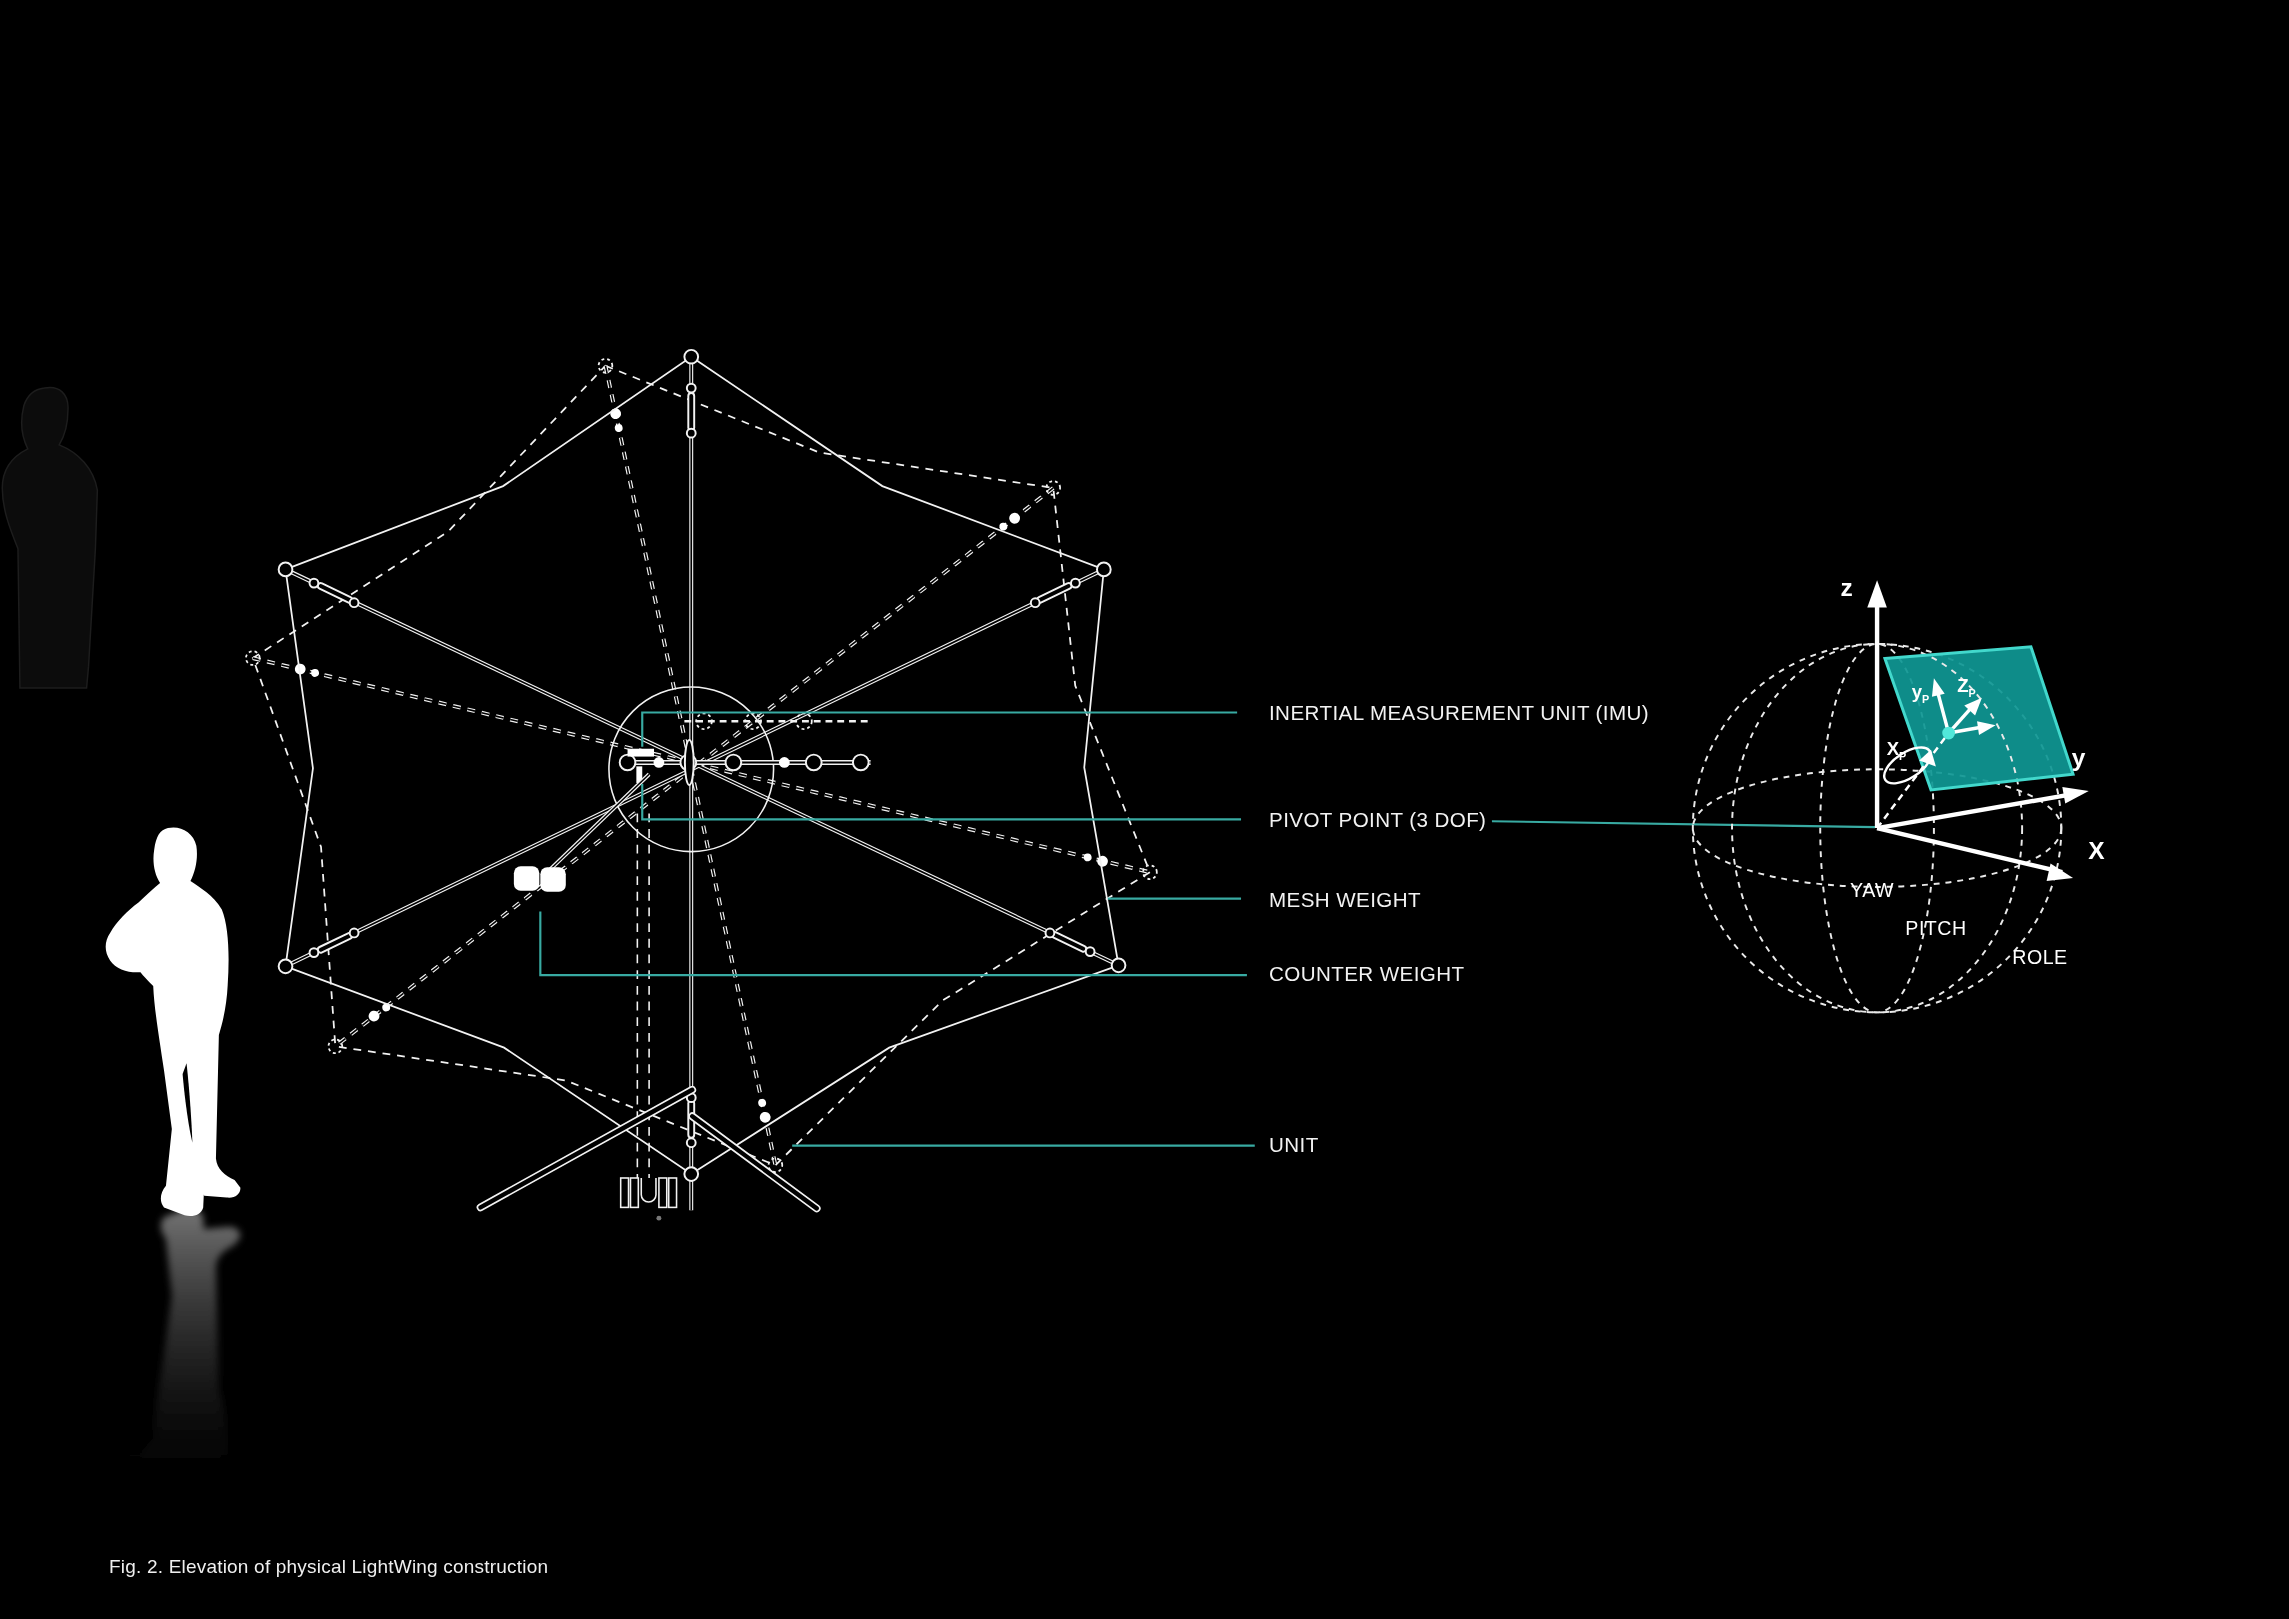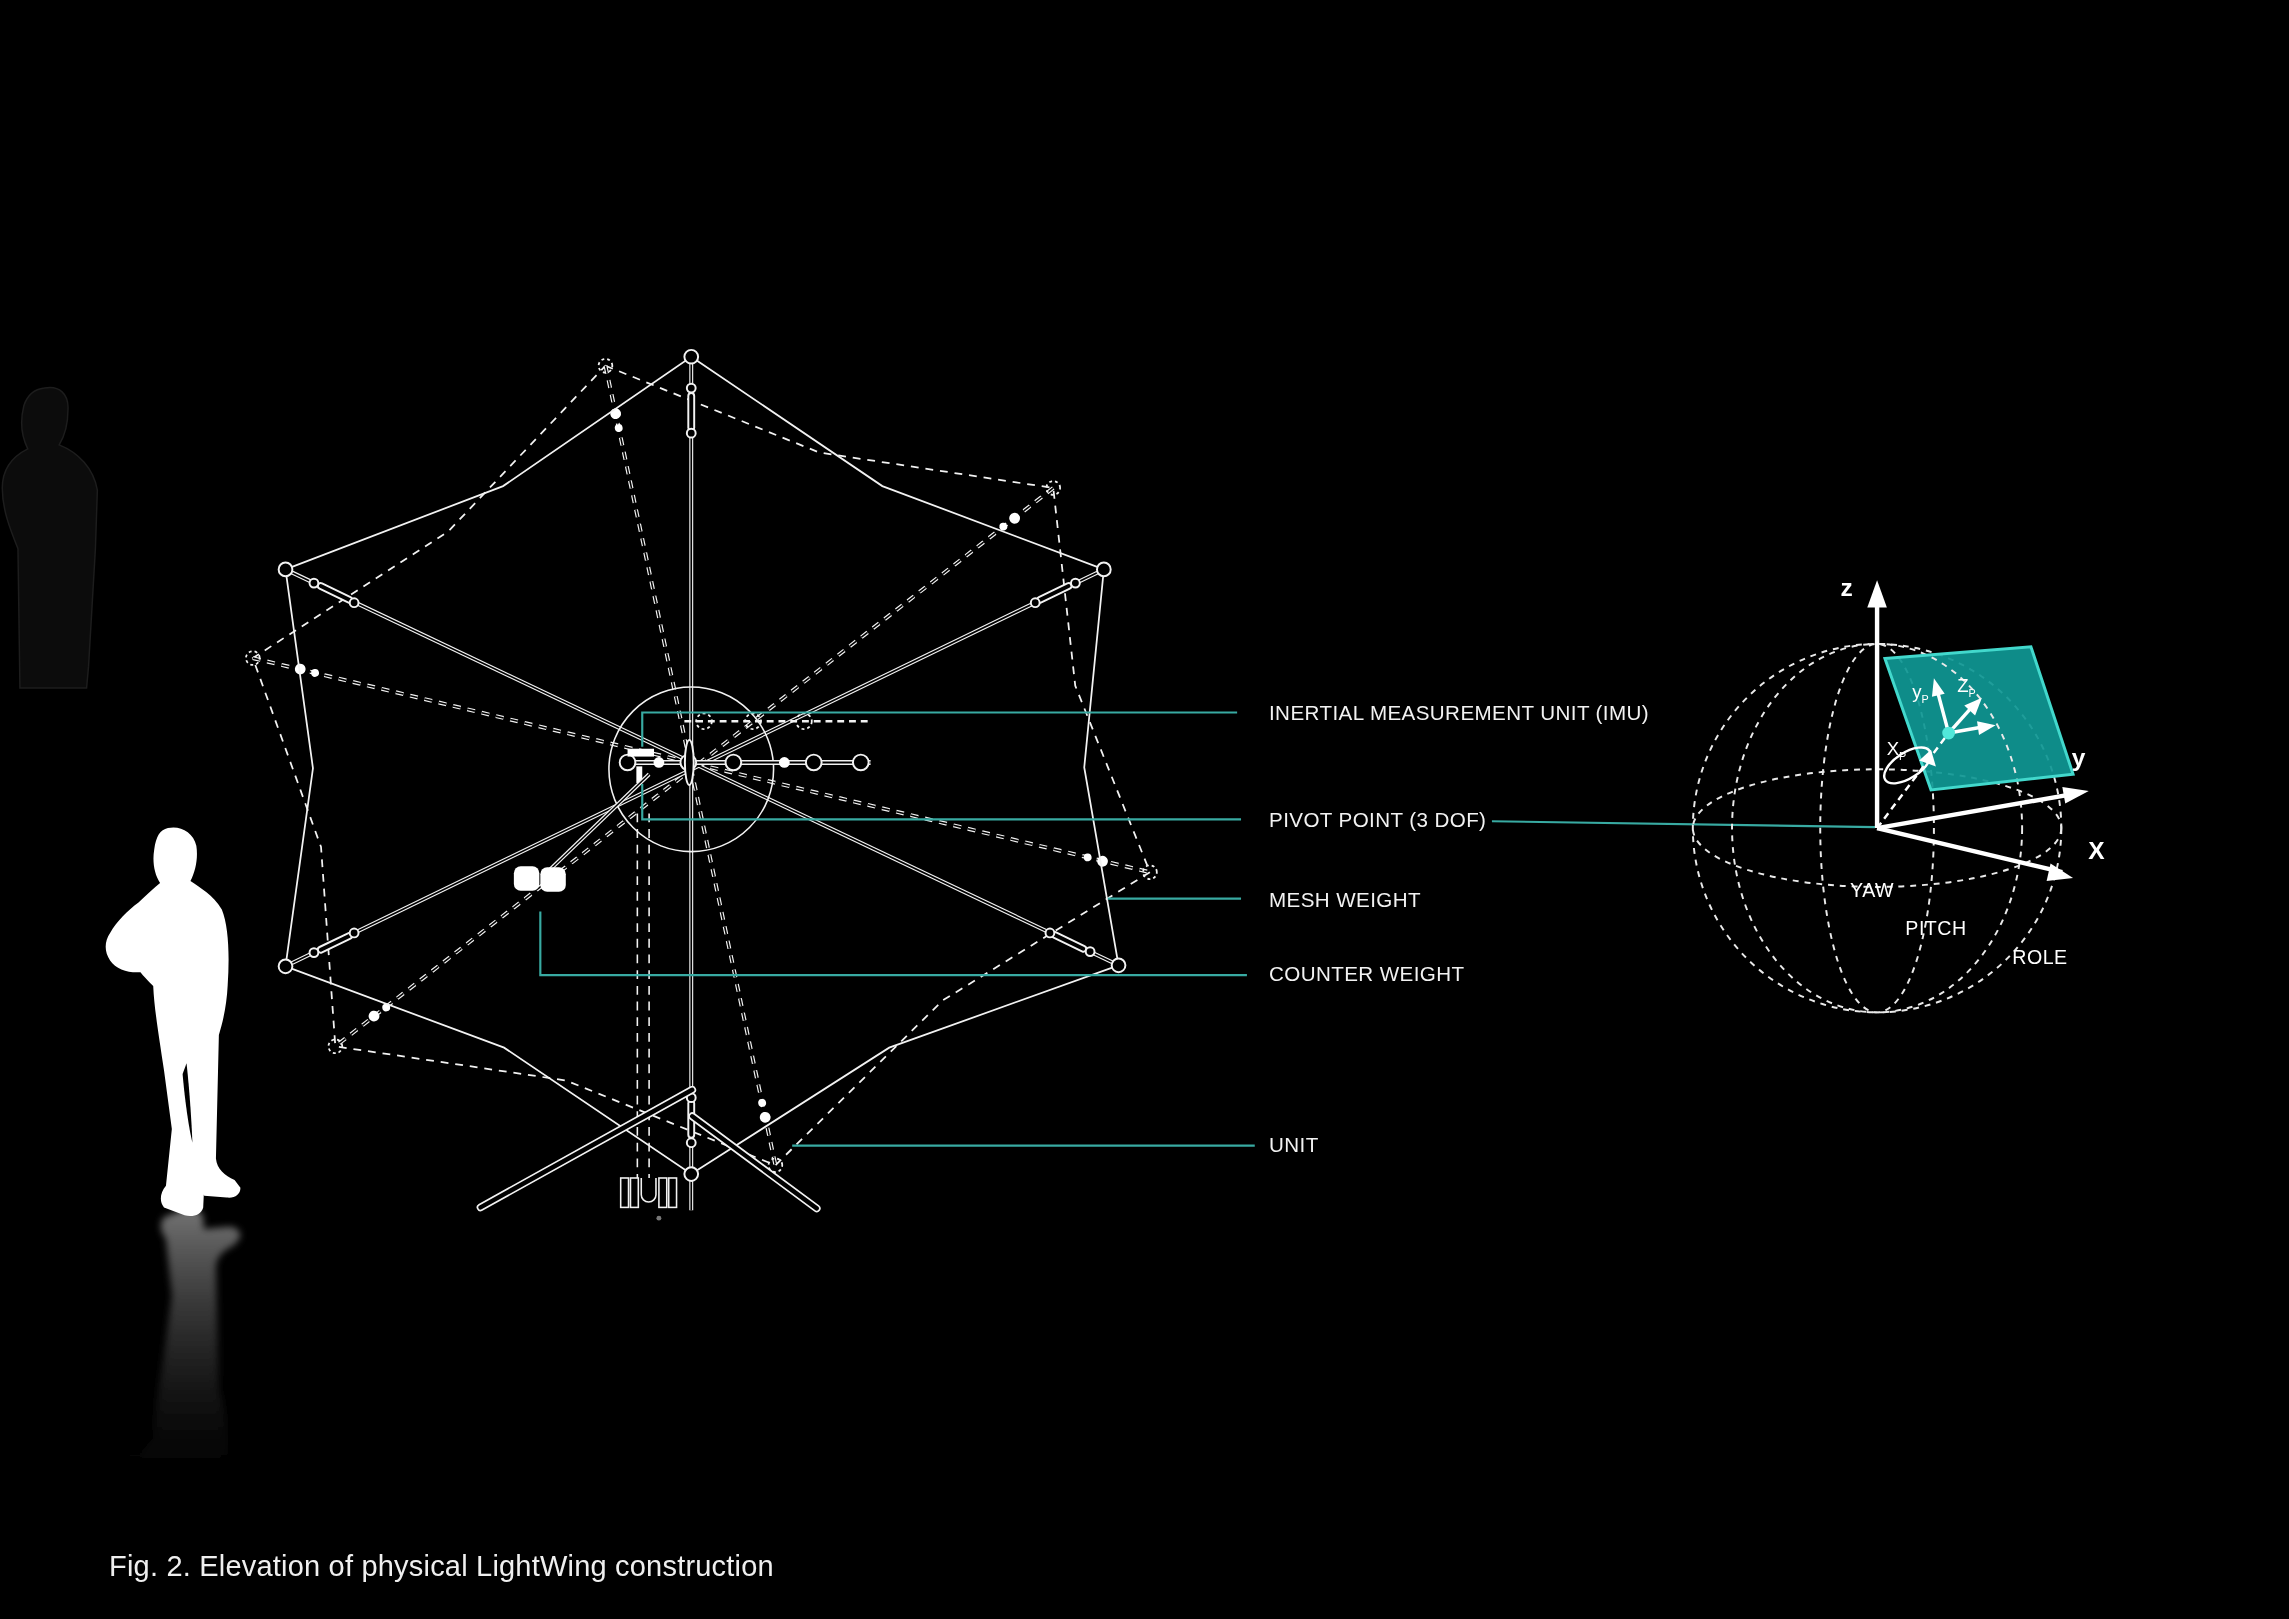--- a/index.html
+++ b/index.html
@@ -1,26 +1,26 @@
 <!DOCTYPE html>
 <html><head>
 <meta charset="utf-8">
 <style>
   html,body{margin:0;padding:0;background:#000;}
   #stage{position:relative;width:2290px;height:1619px;background:#000;overflow:hidden;
          font-family:"Liberation Sans",sans-serif;}
   svg{position:absolute;left:0;top:0;}
   .lbl{position:absolute;font-size:20.6px;line-height:25.5px;color:#f2f2f2;
        letter-spacing:0.4px;white-space:nowrap;text-align:right;}
-  .caption{position:absolute;font-size:29px;line-height:27.4px;color:#efefef;
+  .caption{position:absolute;font-size:19px;line-height:27.4px;color:#efefef;
            letter-spacing:0.2px;white-space:nowrap;}
   .axis-label{position:absolute;color:#fff;text-align:center;white-space:nowrap;}
   .ax-big{font-size:24.5px;font-weight:bold;}
   .ax-rot{font-size:19.6px;letter-spacing:0.5px;}
-  .ax-small{font-size:18.6px;font-weight:normal;}
+  .ax-small{font-size:18.6px;font-weight:bold;}
   .ax-small sub{font-size:10.8px;}
 </style>
 </head>
 <body>
 
 <div id="stage">
 
 <svg width="2290" height="1619" viewBox="0 0 2336 1652">
   <defs>
     <linearGradient id="reflGrad" gradientUnits="userSpaceOnUse" x1="0" y1="1240" x2="0" y2="930">

